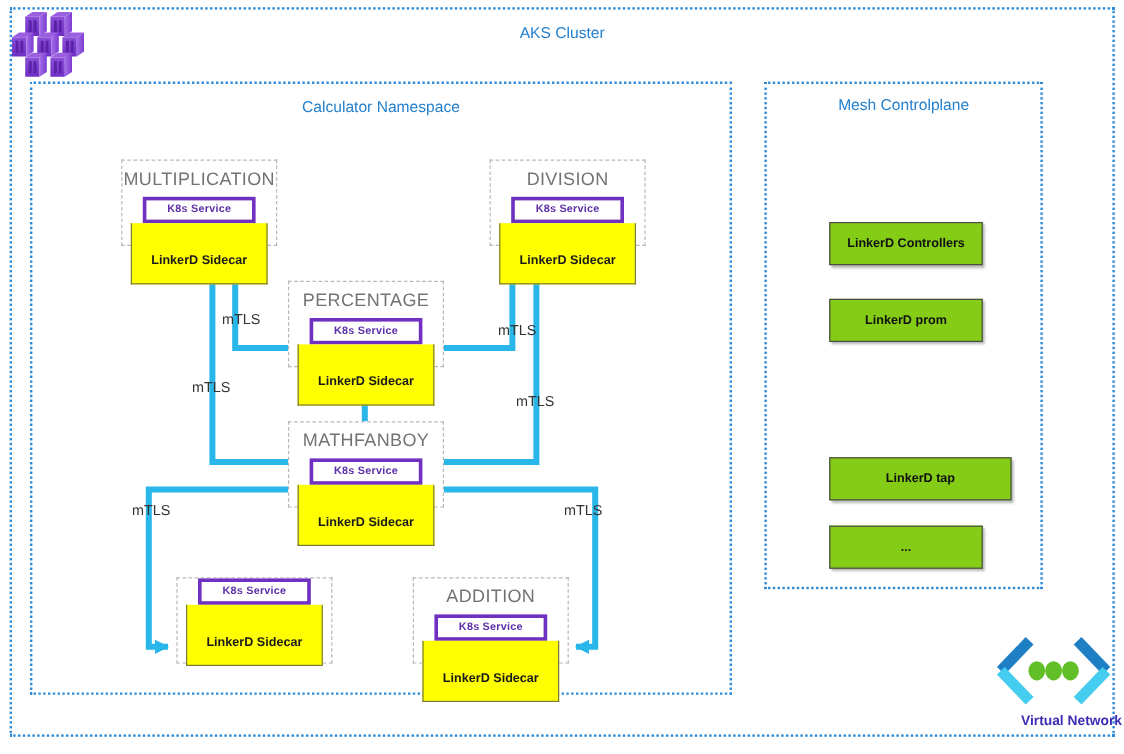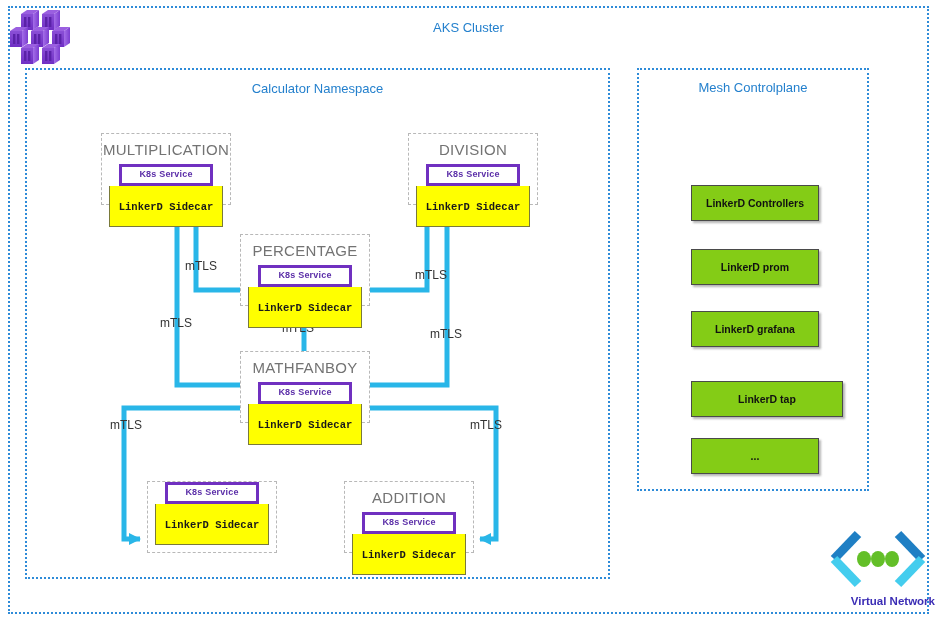--- a/index.html
+++ b/index.html
@@ -69,23 +69,22 @@
   .service .sidecar {
     margin: 0 7px;
     background: #ffff00;
     border: 1px solid #7a7a3a;
     border-top: none;
     color: #1a1a1a;
     font-size: 10.5px;
     font-weight: bold;
     text-align: center;
     line-height: 1;
-    padding: 16px 0 13px 0;
-    box-sizing: border-box;
-    font-family: Liberation Mono, monospace;
+    padding: 26px 0 13px 0;
+    box-sizing: border-box;
   }
 
   
   .cp-box {
     position: absolute;
     background: #84cc16;
     border: 1px solid #4a4a4a;
     box-shadow: 2px 2px 2px rgba(90,90,90,0.45);
     color: #111111;
     font-size: 10.5px;
@@ -294,21 +293,20 @@
   </div>
 
   <div class="service" style="left:344px; top:481px; width:130px; height:72px;">
     <div class="svc-title">ADDITION</div>
     <div class="k8s-bar">K8s Service</div>
     <div class="sidecar">LinkerD Sidecar</div>
   </div>
 
   <div class="cp-box" style="left:691px; top:185px; width:128px; height:36px;">LinkerD Controllers</div>
   <div class="cp-box" style="left:691px; top:249px; width:128px; height:36px;">LinkerD prom</div>
-  <div class="cp-box" style="left:691px; top:311px; width:128px; height:36px;">LinkerD grafana</div>
   <div class="cp-box" style="left:691px; top:381px; width:152px; height:36px;">LinkerD tap</div>
   <div class="cp-box" style="left:691px; top:438px; width:128px; height:36px;">...</div>
 
   <svg id="vnet-logo" viewBox="0 0 100 62">
     <g stroke-linecap="butt">
 
       <path d="M30,6 L6,31" stroke="#1f7fc4" stroke-width="9" fill="none"></path>
 
       <path d="M6,31 L30,56" stroke="#44cdee" stroke-width="9" fill="none"></path>
 

